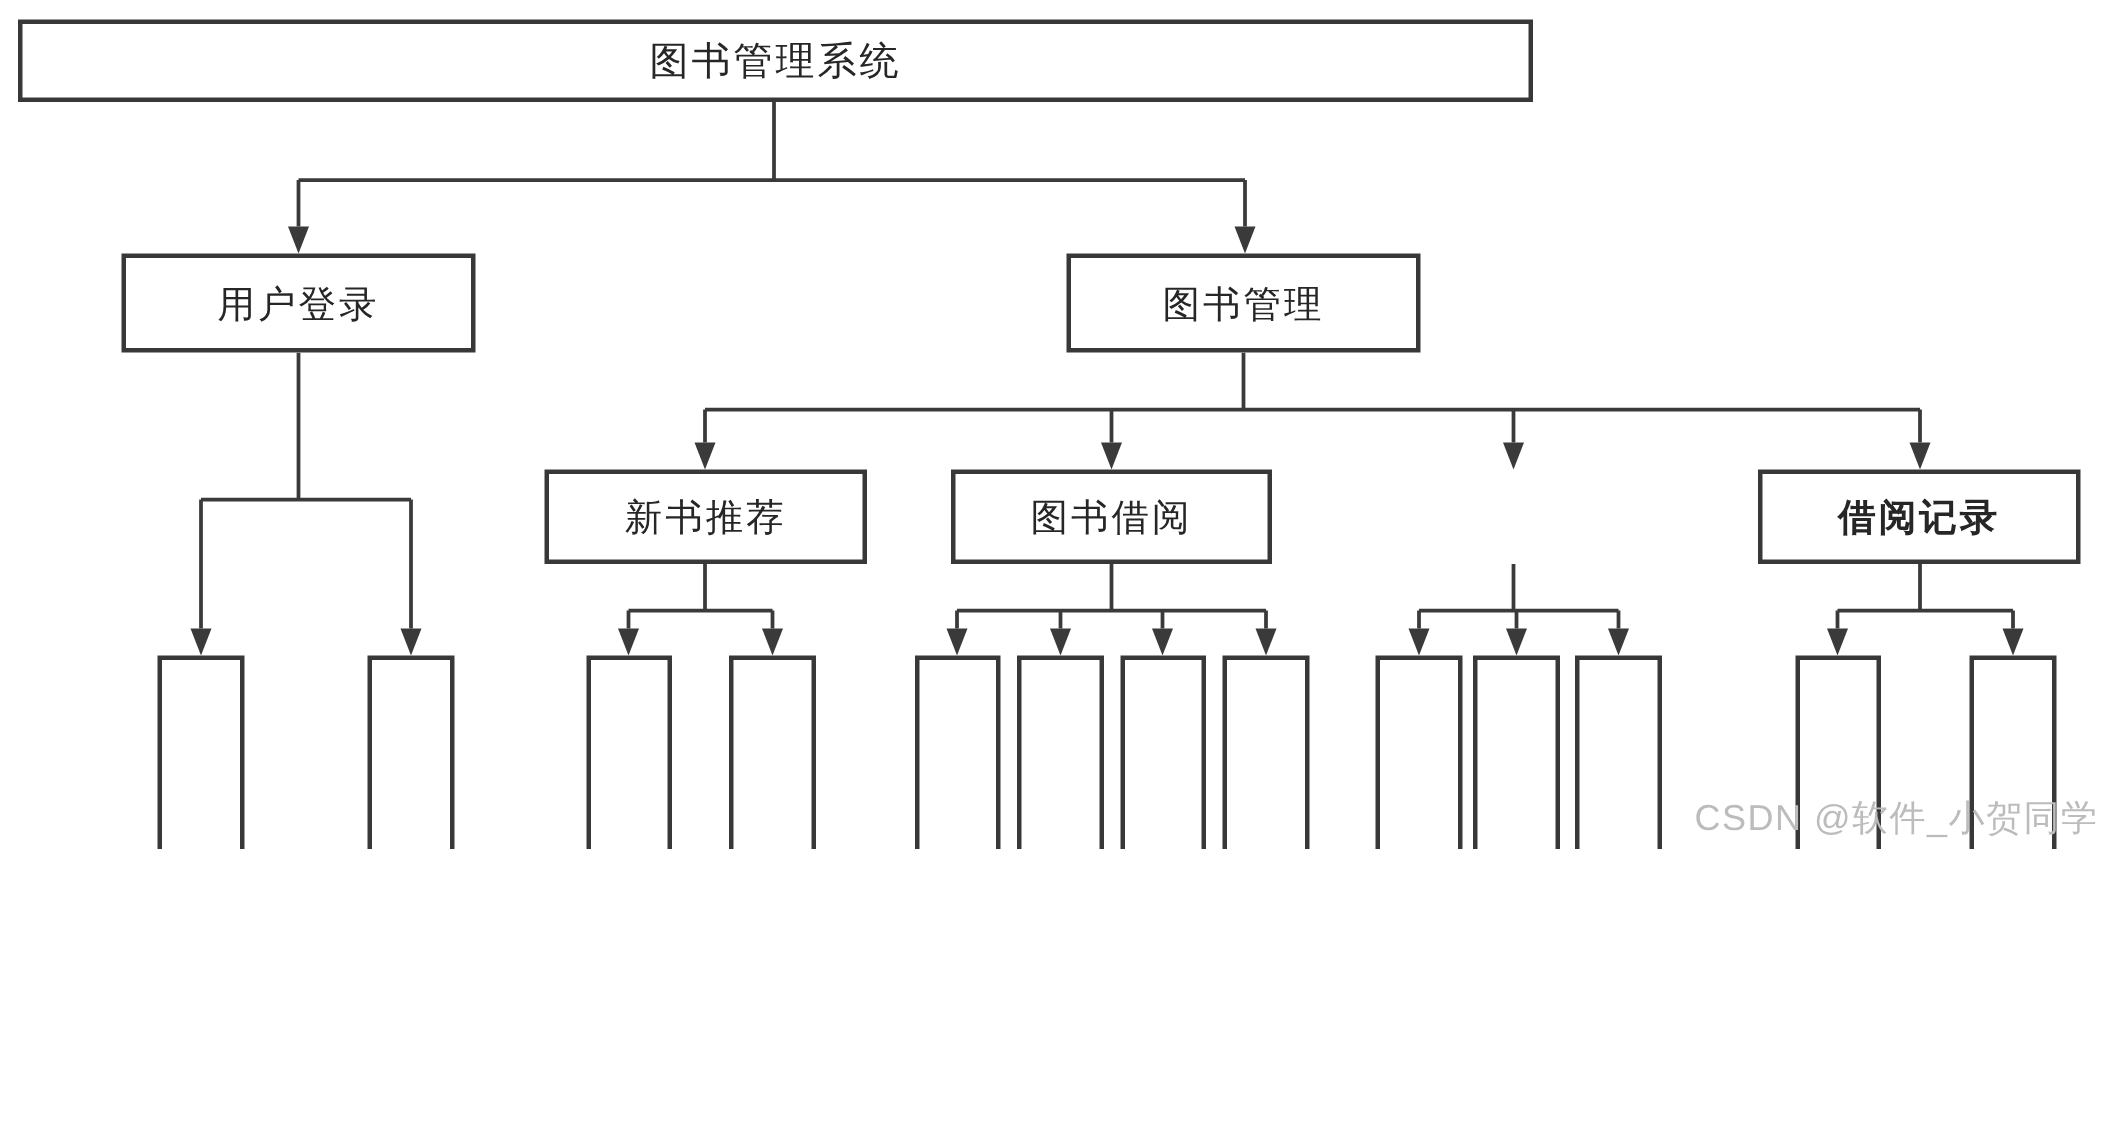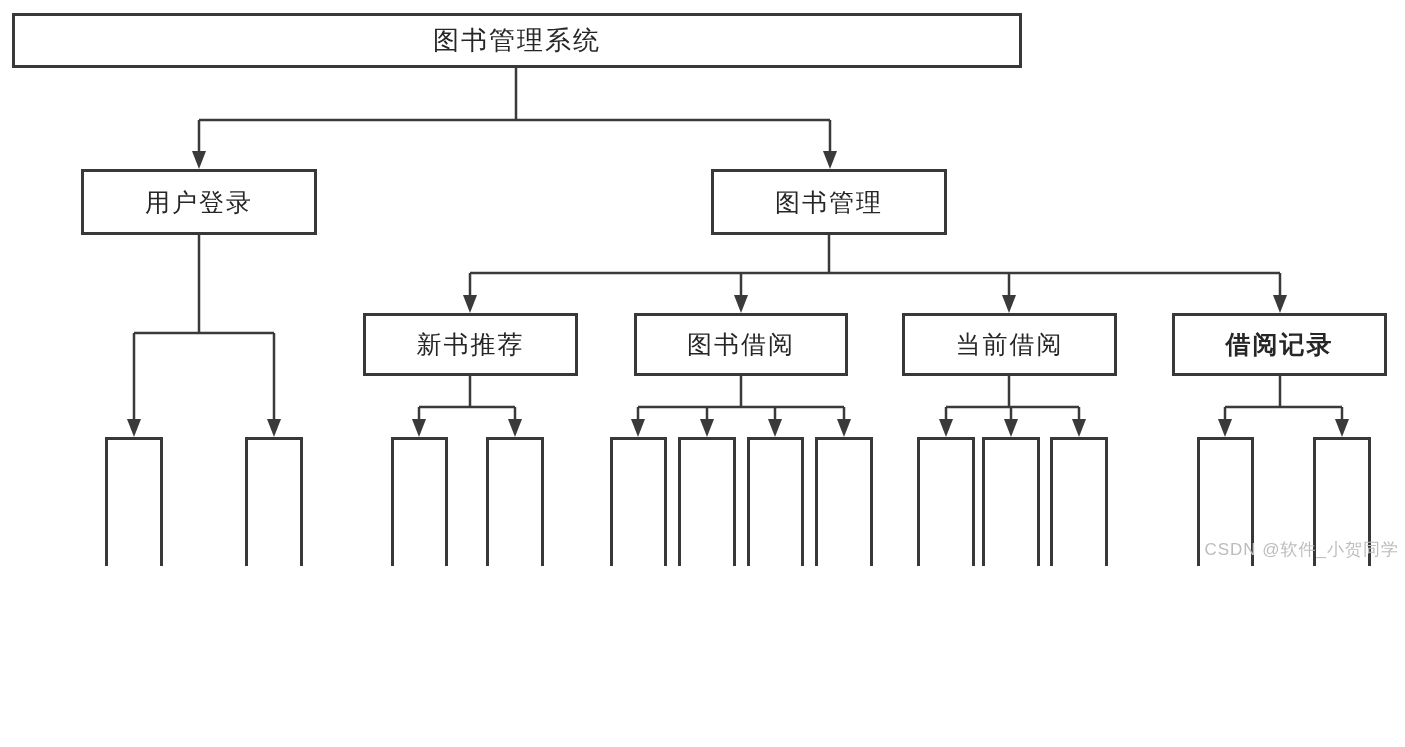--- a/index.html
+++ b/index.html
@@ -31,21 +31,21 @@
   .vtext {
     writing-mode:vertical-rl;
     text-orientation:mixed;
     font-size:23px;
     line-height:1;
     letter-spacing:6px;
   }
   #watermark {
     position:absolute;
     right:6px; bottom:5px;
-    font-size:17px;
+    font-size:24px;
     color:#bcbcbc;
     letter-spacing:1px;
     white-space:nowrap;
   }
 </style>
 </head>
 <body>
 
 <div id="canvas">
 
@@ -106,23 +106,20 @@
   <div class="hbox" style="left:363px; top:313px; width:215px; height:63px;">
     <span>新书推荐</span>
   </div>
 
   <div class="hbox" style="left:711px; top:169px; width:236px; height:66px;">
     <span>图书管理</span>
   </div>
   <div class="hbox" style="left:634px; top:313px; width:214px; height:63px;">
     <span>图书借阅</span>
   </div>
-  <div class="hbox" style="left:902px; top:313px; width:215px; height:63px;">
-    <span>当前借阅</span>
-  </div>
   <div class="hbox" style="left:1172px; top:313px; width:215px; height:63px;font-weight:bold;">
     <span>借阅记录</span>
   </div>
 
   <div class="vbox" style="left:105px; top:437px; width:58px; height:298px;">
     <span class="vtext">用户登录</span>
   </div>
   <div class="vbox" style="left:245px; top:437px; width:58px; height:298px;">
     <span class="vtext">注销登录</span>
   </div>

